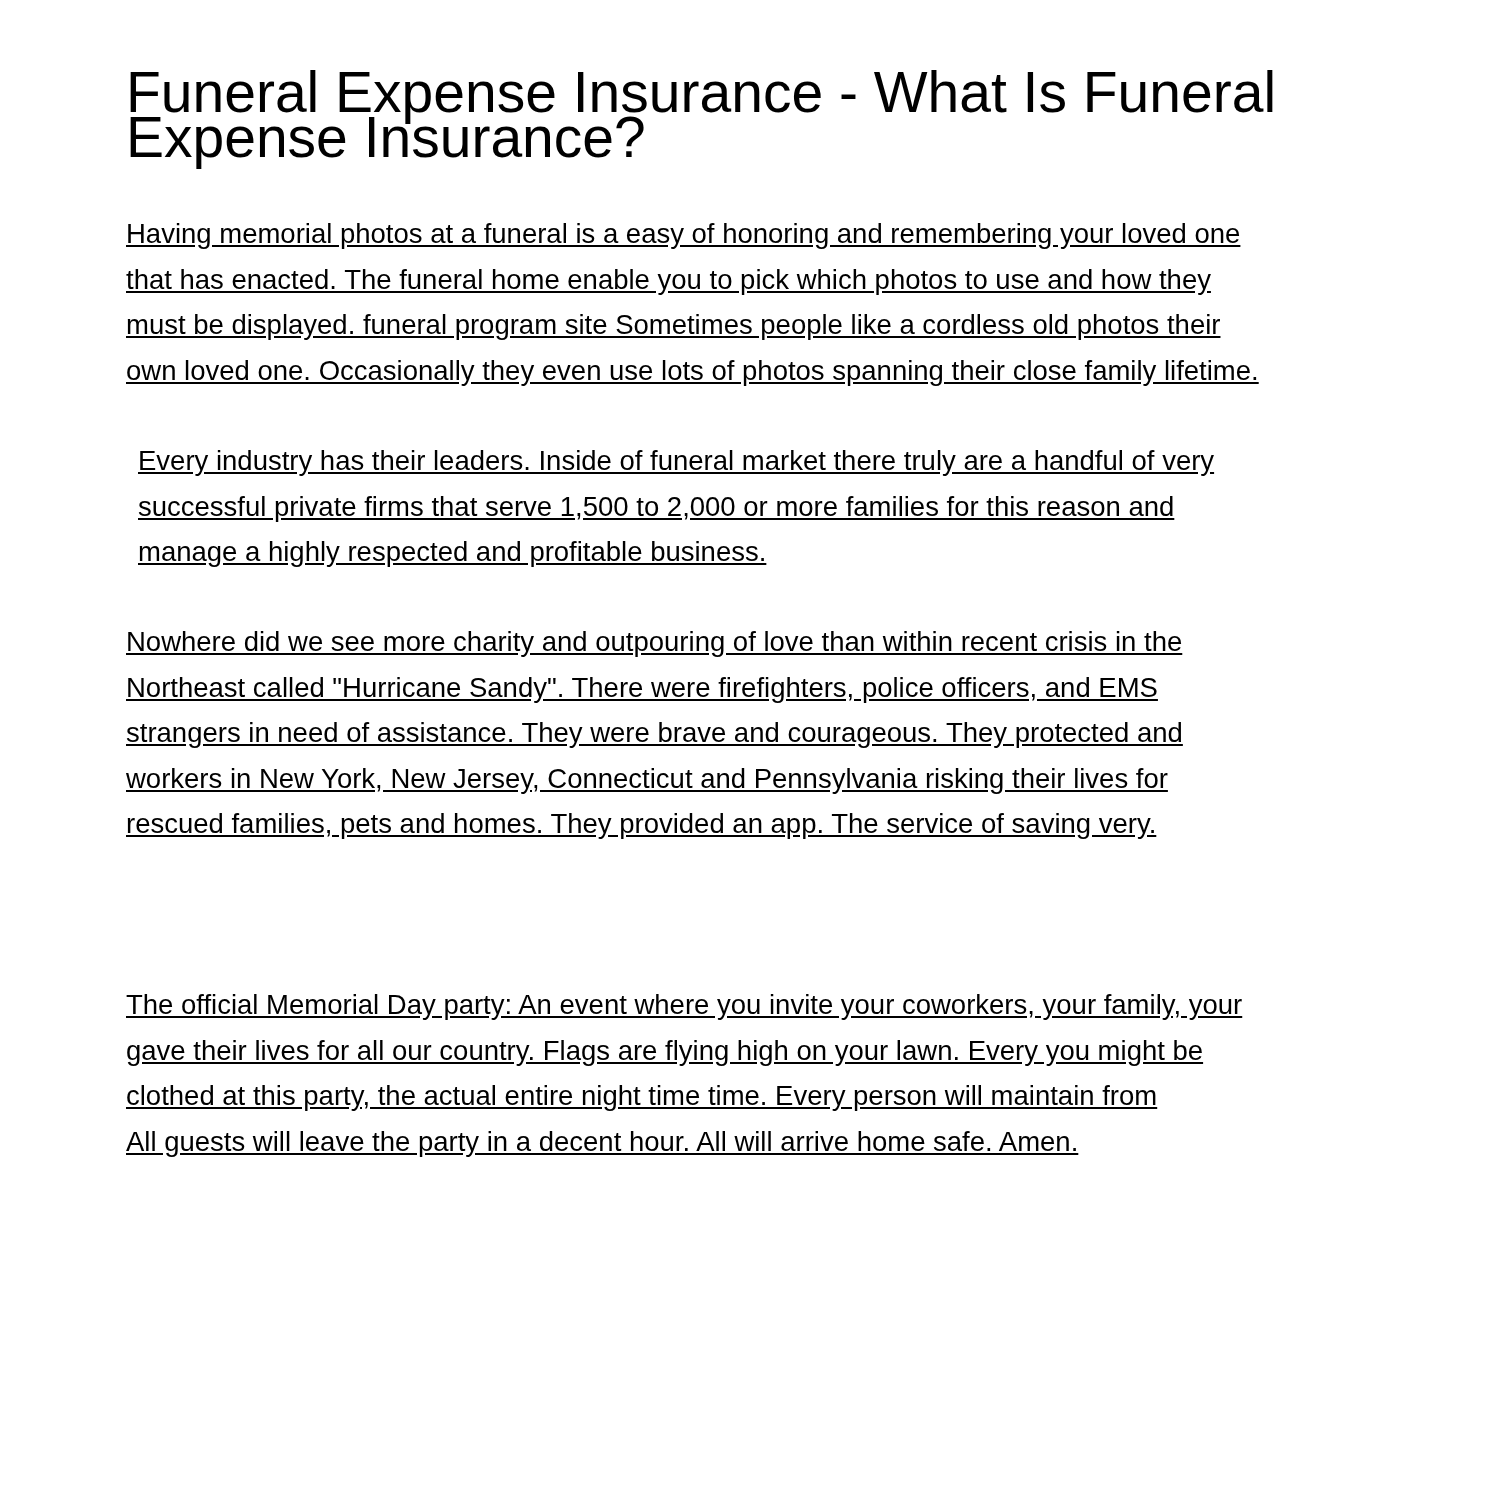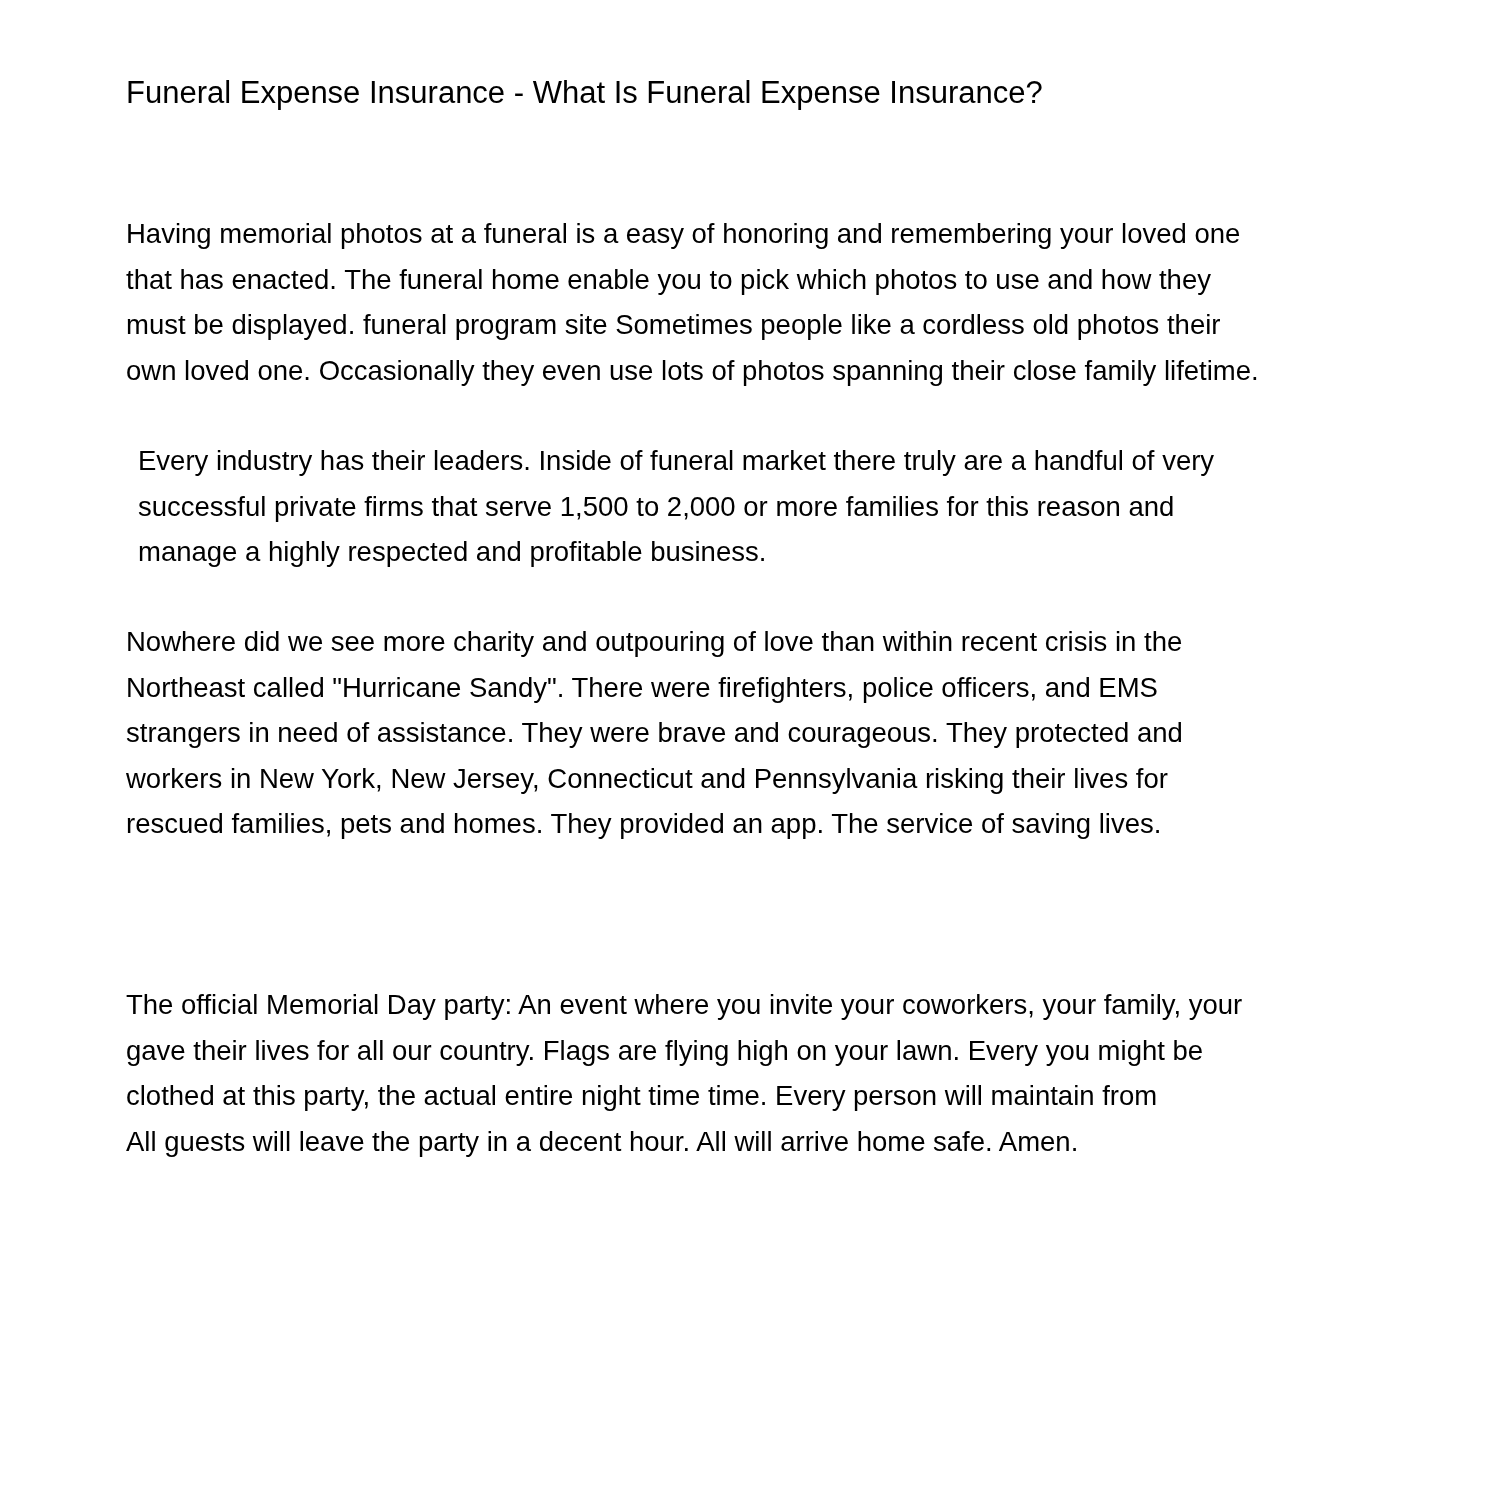--- a/index.html
+++ b/index.html
@@ -21,33 +21,33 @@
       top: 0;
       width: 1260px;
     }
     .title {
       position: absolute;
       left: 0;
       top: 70px;
       width: 1200px;
       margin: 0;
       font-weight: normal;
-      font-size: 31px;
+      font-size: 57px;
       line-height: 45px;
       letter-spacing: 0;
     }
     .para {
       position: absolute;
       left: 0;
       margin: 0;
       font-size: 27.5px;
       line-height: 45.5px;
       white-space: nowrap;
     }
-    .para .line { display: block; }
+    .para .line { display: block; text-decoration: underline; }
     #p1 { top: 211px; }
     #p2 { top: 438px; margin-left: 12px; }
     #p3 { top: 619px; }
     #p4 { top: 982px; }
   </style>
 </head>
 <body>
 
 <div class="page">
   <h1 class="title">Funeral Expense Insurance - What Is Funeral Expense Insurance?</h1>
@@ -63,21 +63,21 @@
     <span class="line">Every industry has their leaders. Inside of funeral market there truly are a handful of very</span>
     <span class="line">successful private firms that serve 1,500 to 2,000 or more families for this reason and</span>
     <span class="line">manage a highly respected and profitable business.</span>
   </p>
 
   <p class="para" id="p3">
     <span class="line">Nowhere did we see more charity and outpouring of love than within recent crisis in the</span>
     <span class="line">Northeast called "Hurricane Sandy". There were firefighters, police officers, and EMS</span>
     <span class="line">strangers in need of assistance. They were brave and courageous. They protected and</span>
     <span class="line">workers in New York, New Jersey, Connecticut and Pennsylvania risking their lives for</span>
-    <span class="line">rescued families, pets and homes. They provided an app. The service of saving lives.</span>
+    <span class="line">rescued families, pets and homes. They provided an app. The service of saving very.</span>
   </p>
 
   <p class="para" id="p4">
     <span class="line">The official Memorial Day party: An event where you invite your coworkers, your family, your</span>
     <span class="line">gave their lives for all our country. Flags are flying high on your lawn. Every you might be</span>
     <span class="line">clothed at this party, the actual entire night time time. Every person will maintain from</span>
     <span class="line">All guests will leave the party in a decent hour. All will arrive home safe. Amen.</span>
   </p>
 </div>
 

